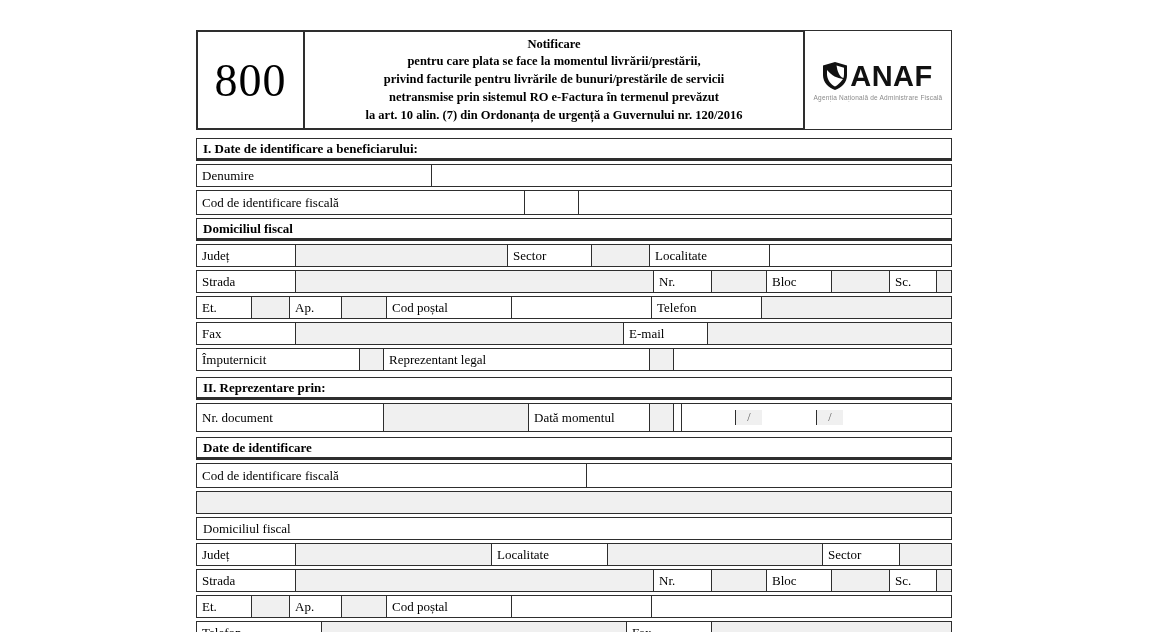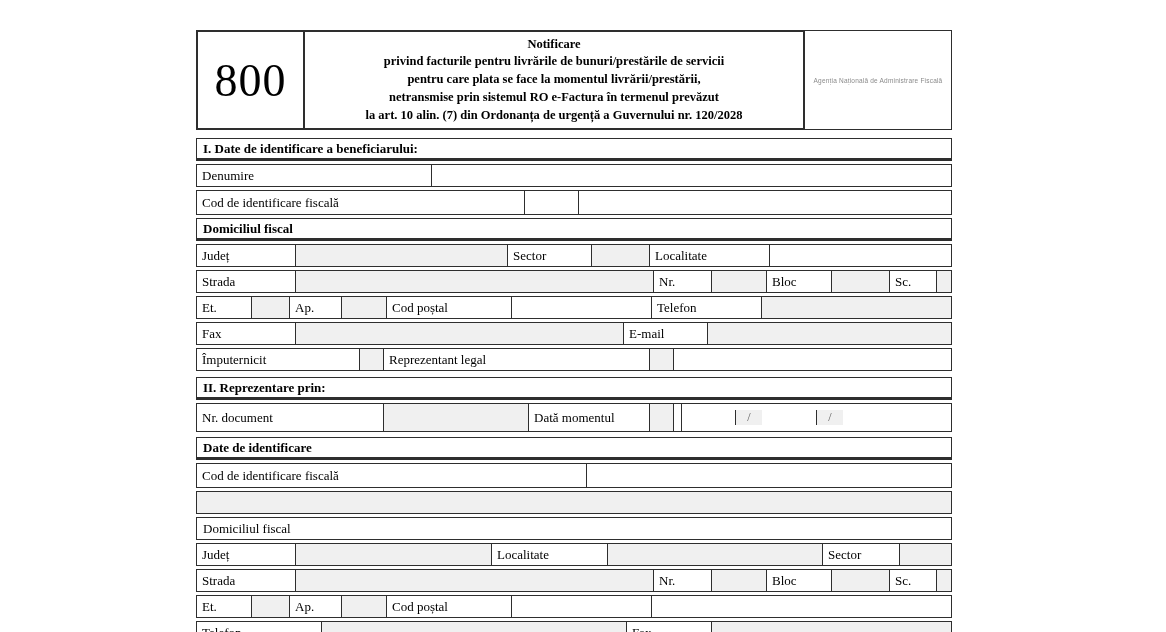--- a/index.html
+++ b/index.html
@@ -65,26 +65,34 @@
 <body>
 
 <div class="form">
 
   <div class="header">
     <div class="code-box">
       <span>800</span>
     </div>
     <div class="title-box">
       <div>Notificare</div>
+      <div>pentru care plata se face la momentul livrării/prestării,</div>
       <div>privind facturile pentru livrările de bunuri/prestările de servicii</div>
-      <div>pentru care plata se face la momentul livrării/prestării,</div>
       <div>netransmise prin sistemul RO e-Factura în termenul prevăzut</div>
-      <div>la art. 10 alin. (7) din Ordonanța de urgență a Guvernului nr. 120/2028</div>
+      <div>la art. 10 alin. (7) din Ordonanța de urgență a Guvernului nr. 120/2016</div>
     </div>
     <div class="logo-box">
+      <div class="logo-row">
+        <svg width="24" height="28" viewBox="0 0 24 28" aria-hidden="true">
+          <path d="M12 0 L24 3.5 V13 C24 20.5 18.5 25.5 12 28 C5.5 25.5 0 20.5 0 13 V3.5 Z" fill="#111"></path>
+          <path d="M4 8 C9 14 14 16 20 17 C17 21 14.5 23.2 12 24.6 C8 22.5 4.8 19 4 13 Z" fill="#fff"></path>
+          <path d="M13.5 3.5 L21 5.8 V12 C21 13.5 20.8 14.8 20.4 16 C16.5 14.8 14.5 10 13.5 3.5 Z" fill="#fff"></path>
+        </svg>
+        <span class="logo-text">ANAF</span>
+      </div>
       <span class="logo-tagline">Agenția Națională de Administrare Fiscală</span>
     </div>
   </div>
 
   <div>
       <div class="row thick" style="margin-top: 8px; height: 23px;">
         <div class="cell title" style="flex: 1 1 0%;">I. Date de identificare a beneficiarului:</div>
       </div>
       <div class="row" style="margin-top: 3px; height: 23px;">
         <div class="cell label" style="width: 234px;">Denumire</div>

